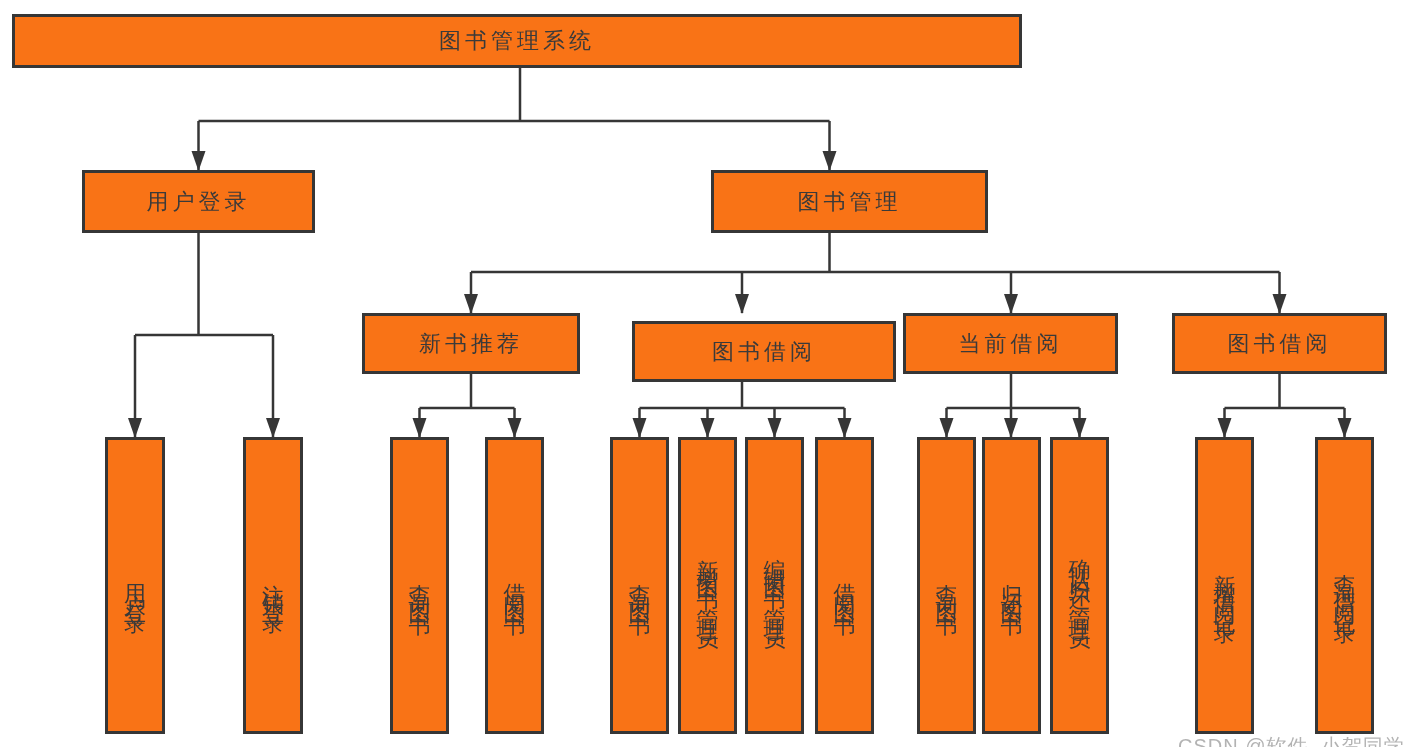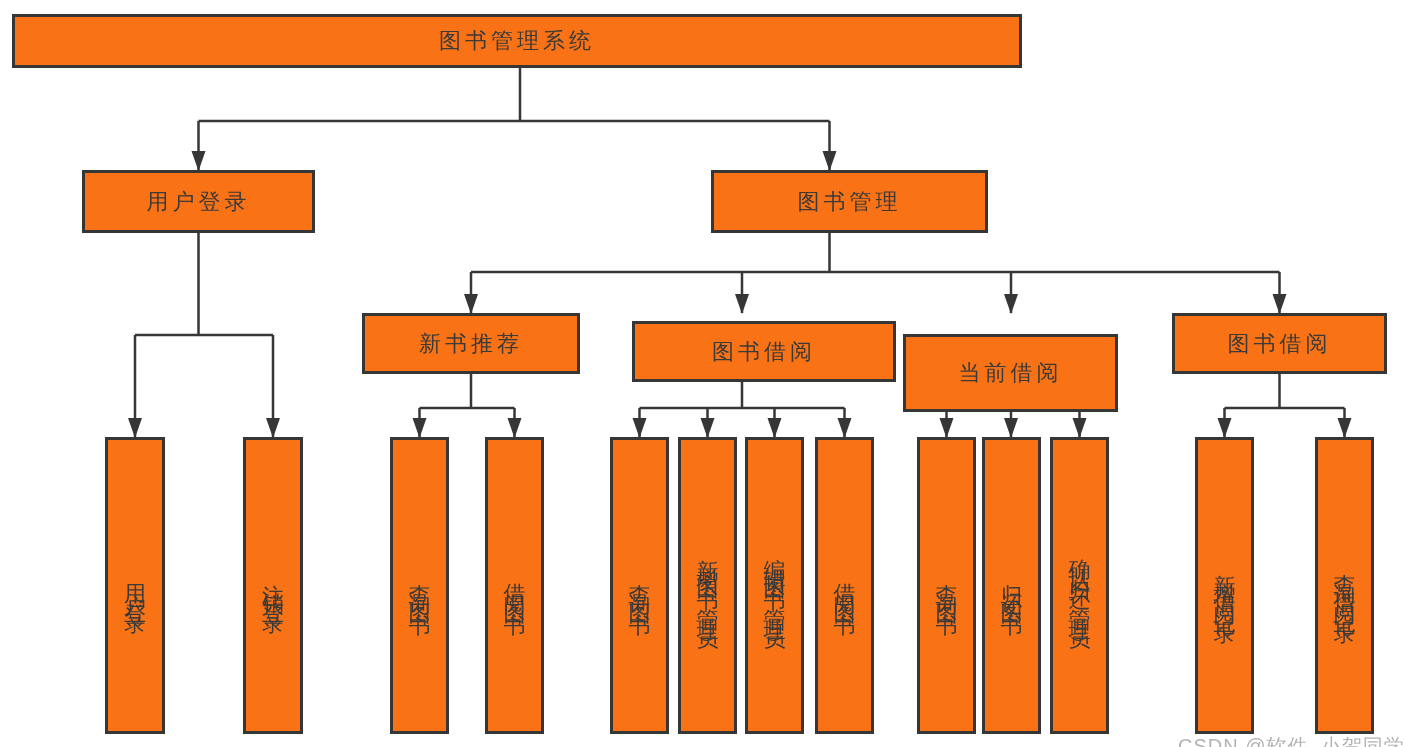--- a/index.html
+++ b/index.html
@@ -105,21 +105,21 @@
     <line x1="1344.5" y1="408" x2="1344.5" y2="437" stroke="#363636" stroke-width="2.5" marker-end="url(#arrow)"></line>
   </svg>
 
   <div class="node hnode" style="left:12px; top:14px; width:1010px; height:54px;">图书管理系统</div>
 
   <div class="node hnode" style="left:82px; top:170px; width:233px; height:63px;">用户登录</div>
   <div class="node hnode" style="left:711px; top:170px; width:277px; height:63px;">图书管理</div>
 
   <div class="node hnode" style="left:362px; top:313px; width:218px; height:61px;">新书推荐</div>
   <div class="node hnode" style="left:632px; top:321px; width:264px; height:61px;">图书借阅</div>
-  <div class="node hnode" style="left:903px; top:313px; width:215px; height:78px;margin-top:21px;">当前借阅</div>
+  <div class="node hnode" style="left:903px; top:313px; width:215px; height:61px;">当前借阅</div>
   <div class="node hnode" style="left:1172px; top:313px; width:215px; height:61px;">图书借阅</div>
 
   <div class="node vnode" style="left:105px; top:437px; width:60px; height:297px;">用户登录</div>
   <div class="node vnode" style="left:243px; top:437px; width:60px; height:297px;">注销登录</div>
 
   <div class="node vnode" style="left:390px; top:437px; width:59px; height:297px;">查询图书</div>
   <div class="node vnode" style="left:485px; top:437px; width:59px; height:297px;">借阅图书</div>
 
   <div class="node vnode" style="left:610px; top:437px; width:59px; height:297px;">查询图书</div>
   <div class="node vnode" style="left:678px; top:437px; width:59px; height:297px;">新增图书（管理员）</div>

